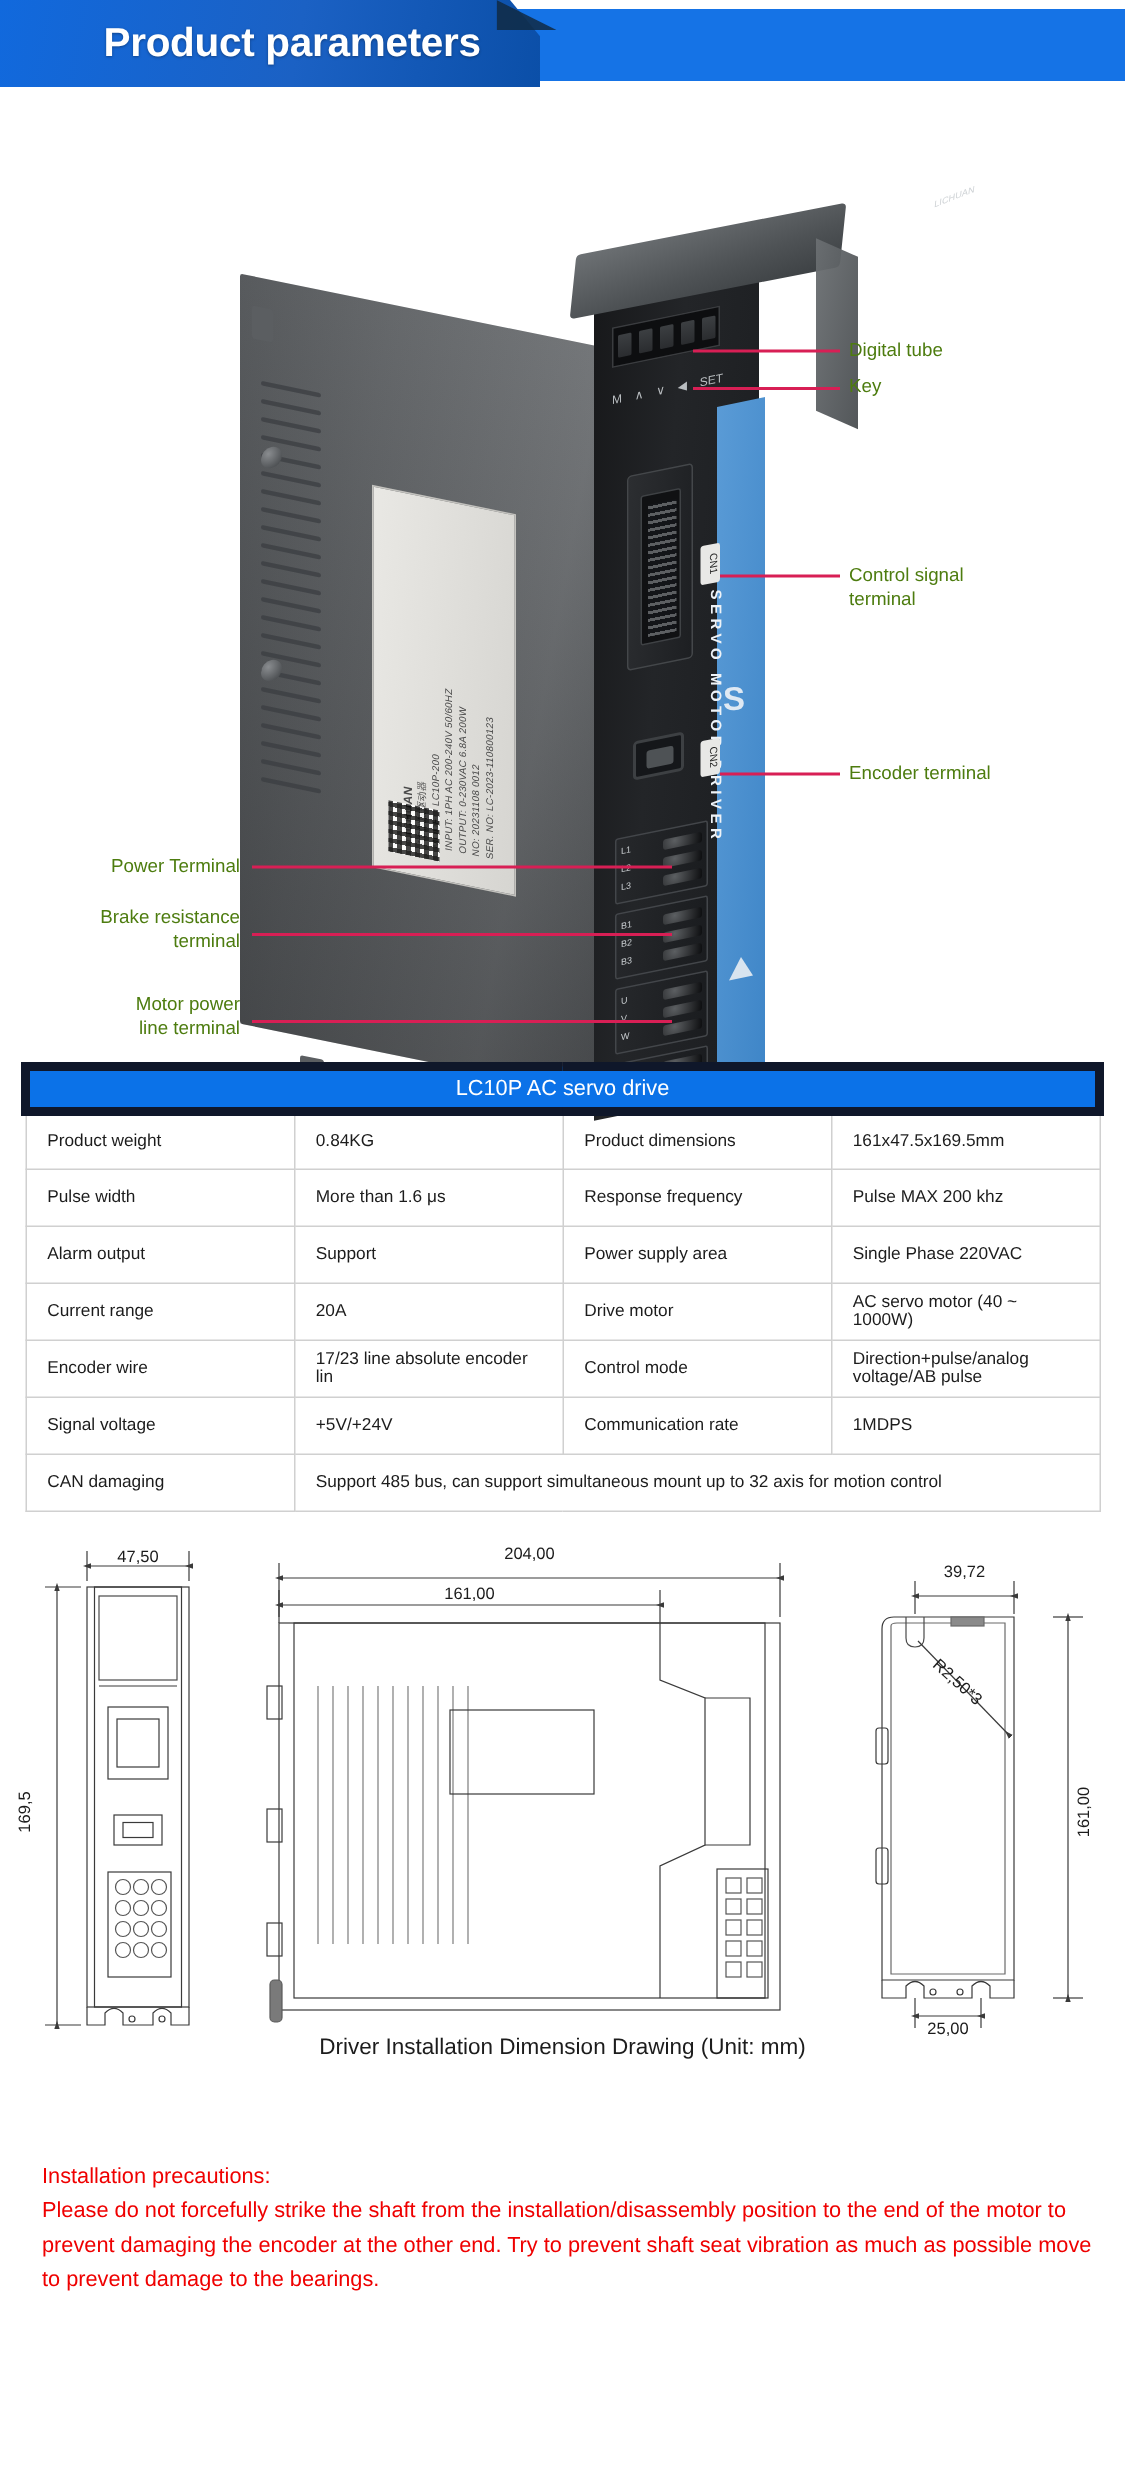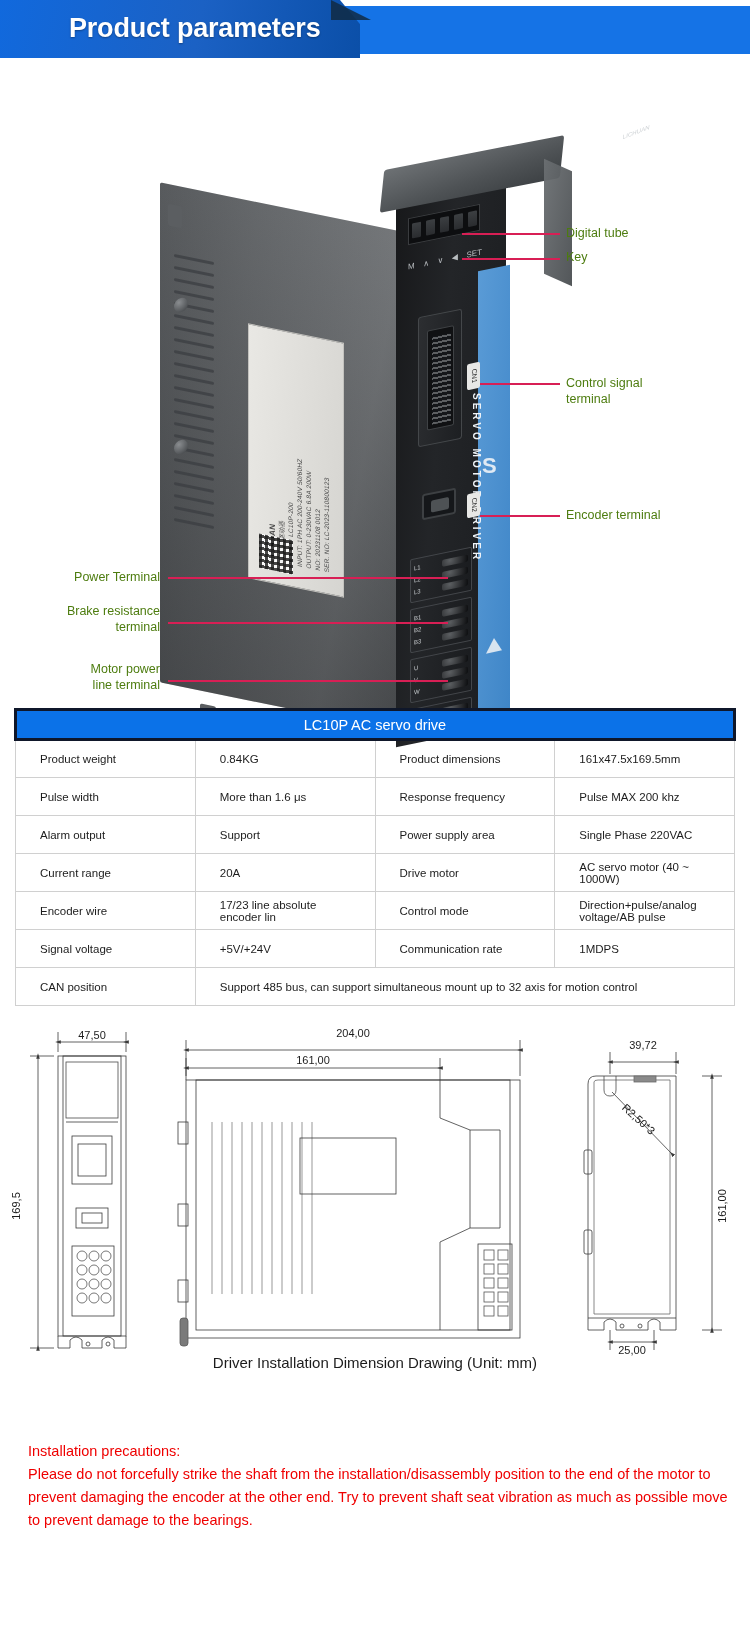--- a/index.html
+++ b/index.html
@@ -319,28 +319,28 @@
     border-collapse: collapse;
     table-layout: fixed;
   }
   table.spec th.table-title {
     background: #0b72e8;
     color: #ffffff;
     font-size: 14.5px;
     font-weight: normal;
     text-align: center;
     height: 30px;
-    border: 3px solid #0f172a;
+    border: 6px solid #0f172a;
   }
   table.spec td {
     border: 1px solid #d0d0d0;
     height: 38px;
     font-size: 11.5px;
     color: #1c1c1c;
-    padding: 0 24px;
+    padding: 0 14px;
     vertical-align: middle;
   }
   td.k1 { width: 108px; }
   td.v1 { width: 218px; }
   td.k2 { width: 120px; }
   td.v2 { width: 276px; margin-left: 19px; }
 
   
   .dim-area { position: relative; width: 750px; height: 370px; margin-top: 12px; }
   .dim-area svg { position: absolute; left: 0; top: 0; }
@@ -580,21 +580,21 @@
       <td class="k2">Control mode</td>
       <td class="v2">Direction+pulse/analog voltage/AB pulse</td>
     </tr>
     <tr>
       <td class="k1">Signal voltage</td>
       <td class="v1">+5V/+24V</td>
       <td class="k2">Communication rate</td>
       <td class="v2">1MDPS</td>
     </tr>
     <tr>
-      <td class="k1">CAN position</td>
+      <td class="k1">CAN damaging</td>
       <td colspan="3">Support 485 bus, can support simultaneous mount up to 32 axis for motion control</td>
     </tr>
   </tbody>
     </table>
 </div>
 
 <div class="dim-area">
   <svg width="750" height="340" viewBox="0 0 750 340">
     <g fill="none" stroke="#3a3a3a" stroke-width="0.8">
 

